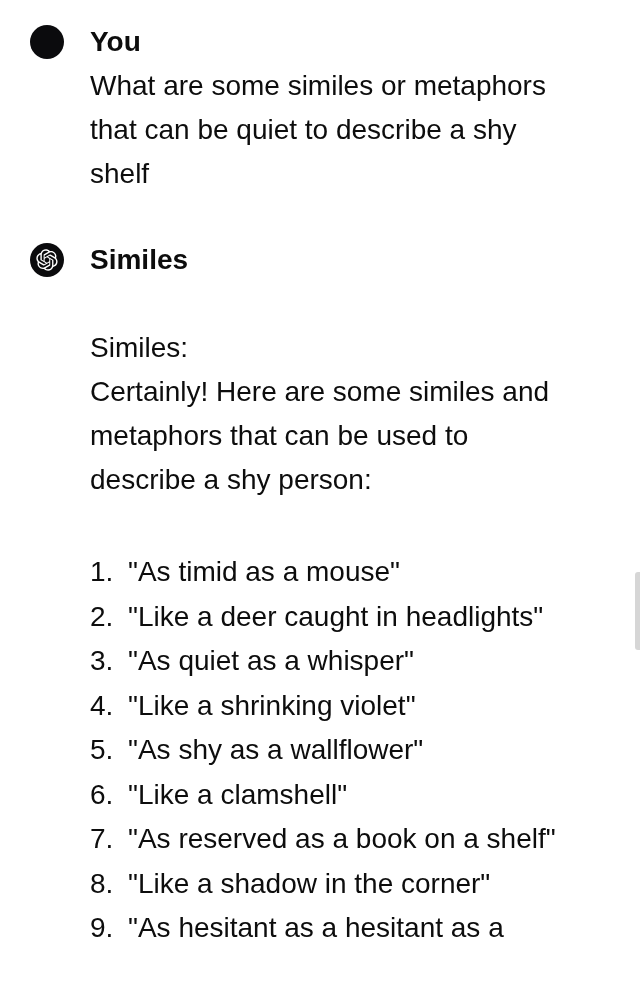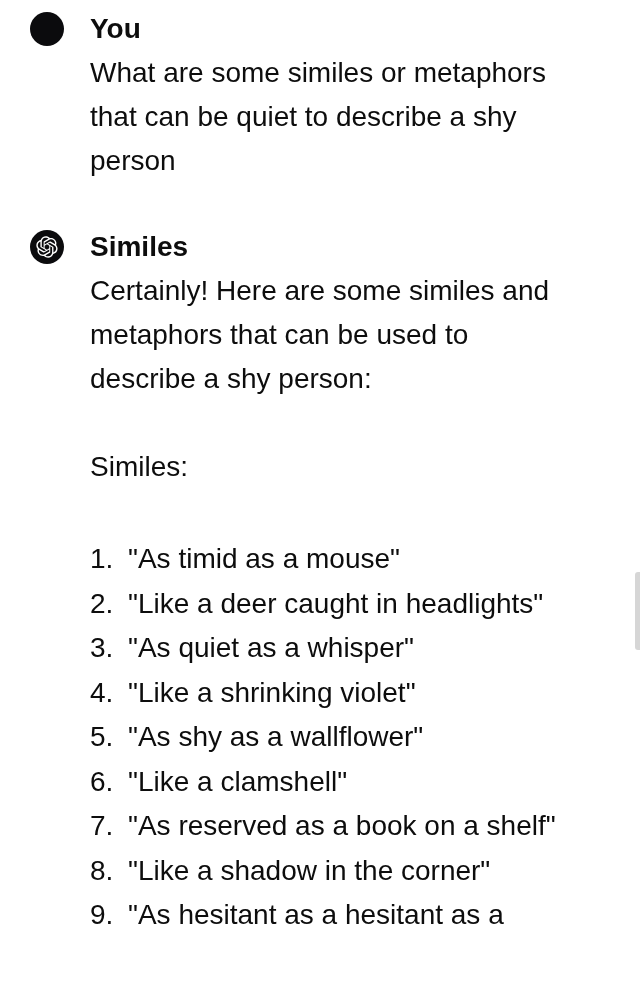--- a/index.html
+++ b/index.html
@@ -9,21 +9,21 @@
     --scrollbar:#d6d6d6;
   }
   *{box-sizing:border-box;}
   html,body{margin:0;padding:0;}
   body{
     width:640px;height:983px;overflow:hidden;
     background:var(--bg);color:var(--text);
     font-family:"Liberation Sans","DejaVu Sans",sans-serif;
     font-size:28px;line-height:44px;
   }
-  .page{position:relative;width:640px;height:983px;padding:7px 20px 0 30px;}
+  .page{position:relative;width:640px;height:983px;padding:20px 20px 0 30px;}
   .message{display:flex;margin-bottom:42px;}
   .avatar-col{flex:0 0 34px;width:34px;margin-right:26px;}
   .avatar{
     width:34px;height:34px;border-radius:50%;
     background:var(--avatar);margin-top:5px;
     display:flex;align-items:center;justify-content:center;
   }
   .avatar svg{display:block;width:22px;height:22px;}
   .content-col{flex:1 1 auto;min-width:0;}
   .author{font-weight:700;font-size:28px;line-height:44px;}
@@ -46,41 +46,41 @@
 
   <section class="message">
     <div class="avatar-col">
       <div class="avatar"></div>
     </div>
     <div class="content-col">
       <div class="author">You</div>
       <div class="msg-text">
           <div class="line">What are some similes or metaphors</div>
           <div class="line">that can be quiet to describe a shy</div>
-          <div class="line">person</div>
+          <div class="line">shelf</div>
         </div>
     </div>
   </section>
 
   <section class="message">
     <div class="avatar-col">
       <div class="avatar">
         <svg viewBox="0 0 41 41" aria-hidden="true">
           <path fill="#ffffff" d="M37.5324 16.8707C37.9808 15.5241 38.1363 14.0974 37.9886 12.6859C37.8409 11.2744 37.3934 9.91076 36.676 8.68622C35.6126 6.83404 33.9882 5.3676 32.0373 4.4985C30.0864 3.62941 27.9098 3.40259 25.8215 3.85078C24.8796 2.7893 23.7219 1.94125 22.4257 1.36341C21.1295 0.785575 19.7249 0.491269 18.3058 0.500197C16.1708 0.495044 14.0893 1.16803 12.3614 2.42214C10.6335 3.67624 9.34853 5.44666 8.6917 7.47815C7.30085 7.76286 5.98686 8.3414 4.8377 9.17505C3.68854 10.0087 2.73073 11.0782 2.02839 12.312C0.956464 14.1591 0.498905 16.2988 0.721698 18.4228C0.944492 20.5467 1.83612 22.5449 3.268 24.1293C2.81966 25.4759 2.66413 26.9026 2.81182 28.3141C2.95951 29.7256 3.40701 31.0892 4.12437 32.3138C5.18791 34.1659 6.8123 35.6322 8.76321 36.5013C10.7141 37.3704 12.8907 37.5973 14.9789 37.1492C15.9208 38.2107 17.0786 39.0587 18.3747 39.6366C19.6709 40.2144 21.0755 40.5087 22.4946 40.4998C24.6307 40.5054 26.7133 39.8321 28.4418 38.5772C30.1704 37.3223 31.4556 35.5506 32.1119 33.5179C33.5027 33.2332 34.8167 32.6547 35.9659 31.821C37.115 30.9874 38.0728 29.9178 38.7752 28.684C39.8458 26.8371 40.3023 24.6979 40.0789 22.5748C39.8556 20.4517 38.9639 18.4544 37.5324 16.8707ZM22.4978 37.8849C20.7443 37.8874 19.0459 37.2733 17.6994 36.1501C17.7601 36.117 17.8666 36.0586 17.936 36.0161L25.9004 31.4156C26.1003 31.3019 26.2663 31.137 26.3813 30.9378C26.4964 30.7386 26.5563 30.5124 26.5549 30.2825V19.0542L29.9213 20.998C29.9389 21.0068 29.9541 21.0198 29.9656 21.0359C29.977 21.052 29.9842 21.0707 29.9867 21.0902V30.3889C29.9842 32.375 29.1946 34.2791 27.7909 35.6841C26.3872 37.0892 24.4838 37.8806 22.4978 37.8849ZM6.39227 31.0064C5.51397 29.4888 5.19742 27.7107 5.49804 25.9832C5.55718 26.0187 5.66048 26.0818 5.73461 26.1244L13.699 30.7248C13.8975 30.8408 14.1233 30.902 14.3532 30.902C14.583 30.902 14.8088 30.8408 15.0073 30.7248L24.731 25.1103V28.9979C24.7321 29.0177 24.7283 29.0376 24.7199 29.0556C24.7115 29.0736 24.6988 29.0893 24.6829 29.1012L16.6317 33.7497C14.9096 34.7416 12.8643 35.0097 10.9447 34.4954C9.02506 33.9811 7.38785 32.7263 6.39227 31.0064ZM4.29707 13.6194C5.17156 12.0998 6.55279 10.9364 8.19885 10.3327C8.19885 10.4013 8.19491 10.5228 8.19491 10.6071V19.808C8.19351 20.0378 8.25334 20.2638 8.36823 20.4629C8.48312 20.6619 8.64893 20.8267 8.84863 20.9404L18.5723 26.5542L15.206 28.4979C15.1894 28.5089 15.1703 28.5155 15.1505 28.5173C15.1307 28.5191 15.1107 28.516 15.0924 28.5082L7.04046 23.8557C5.32135 22.8601 4.06716 21.2235 3.55289 19.3046C3.03862 17.3858 3.30624 15.3413 4.29707 13.6194ZM31.955 20.0556L22.2312 14.4411L25.5976 12.4981C25.6142 12.4872 25.6333 12.4805 25.6531 12.4787C25.6729 12.4769 25.6928 12.4801 25.7111 12.4879L33.7631 17.1364C34.9967 17.849 36.0017 18.8982 36.6606 20.1613C37.3194 21.4244 37.6047 22.849 37.483 24.2684C37.3613 25.6878 36.8377 27.0432 35.9743 28.1712C35.1109 29.2993 33.9034 30.1523 32.4938 30.6235C32.4938 30.5542 32.4938 30.4327 32.4938 30.3484V21.1475C32.4952 20.9177 32.4355 20.6916 32.3207 20.4926C32.2059 20.2936 32.0402 20.1288 31.8408 20.0151L31.955 20.0556ZM35.3055 15.0128C35.2464 14.9765 35.1431 14.9142 35.069 14.8717L27.1045 10.2712C26.906 10.1554 26.6803 10.0943 26.4504 10.0943C26.2206 10.0943 25.9948 10.1554 25.7963 10.2712L16.0726 15.8858V11.9982C16.0715 11.9783 16.0753 11.9585 16.0837 11.9405C16.0921 11.9225 16.1048 11.9068 16.1207 11.8949L24.1719 7.25025C25.4053 6.53903 26.8158 6.19376 28.2383 6.25482C29.6608 6.31589 31.0364 6.78077 32.2044 7.59508C33.3723 8.40939 34.2842 9.53945 34.8334 10.8531C35.3826 12.1667 35.5464 13.6095 35.3055 15.0128ZM14.2424 21.9419L10.8752 19.9981C10.8576 19.9893 10.8423 19.9763 10.8309 19.9602C10.8195 19.9441 10.8122 19.9254 10.8098 19.9058V10.6071C10.8107 9.18295 11.2173 7.78848 11.9819 6.58696C12.7466 5.38544 13.8377 4.42659 15.1275 3.82264C16.4173 3.21869 17.8524 2.99464 19.2649 3.1767C20.6775 3.35876 22.0089 3.93941 23.1034 4.85067C23.0427 4.88379 22.937 4.94215 22.8668 4.98473L14.9024 9.58517C14.7025 9.69878 14.5366 9.86356 14.4215 10.0626C14.3065 10.2616 14.2466 10.4877 14.2479 10.7175L14.2424 21.9419ZM16.071 17.9991L20.4018 15.4978L24.7325 17.9975V22.9985L20.4018 25.4983L16.071 22.9985V17.9991Z"></path>
         </svg>
       </div>
     </div>
     <div class="content-col">
       <div class="author">Similes</div>
+      <div class="msg-text para-gap">Similes:</div>
       <div class="msg-text">
           <div class="line">Certainly! Here are some similes and</div>
           <div class="line">metaphors that can be used to</div>
           <div class="line">describe a shy person:</div>
         </div>
-      <div class="msg-text para-gap">Similes:</div>
       <div class="msg-text list">
           <div class="row">
             <span class="num">1.</span>
             <div class="item-text">
               <div class="line">"As timid as a mouse"</div>
             </div>
           </div>
           <div class="row">
             <span class="num">2.</span>
             <div class="item-text">

